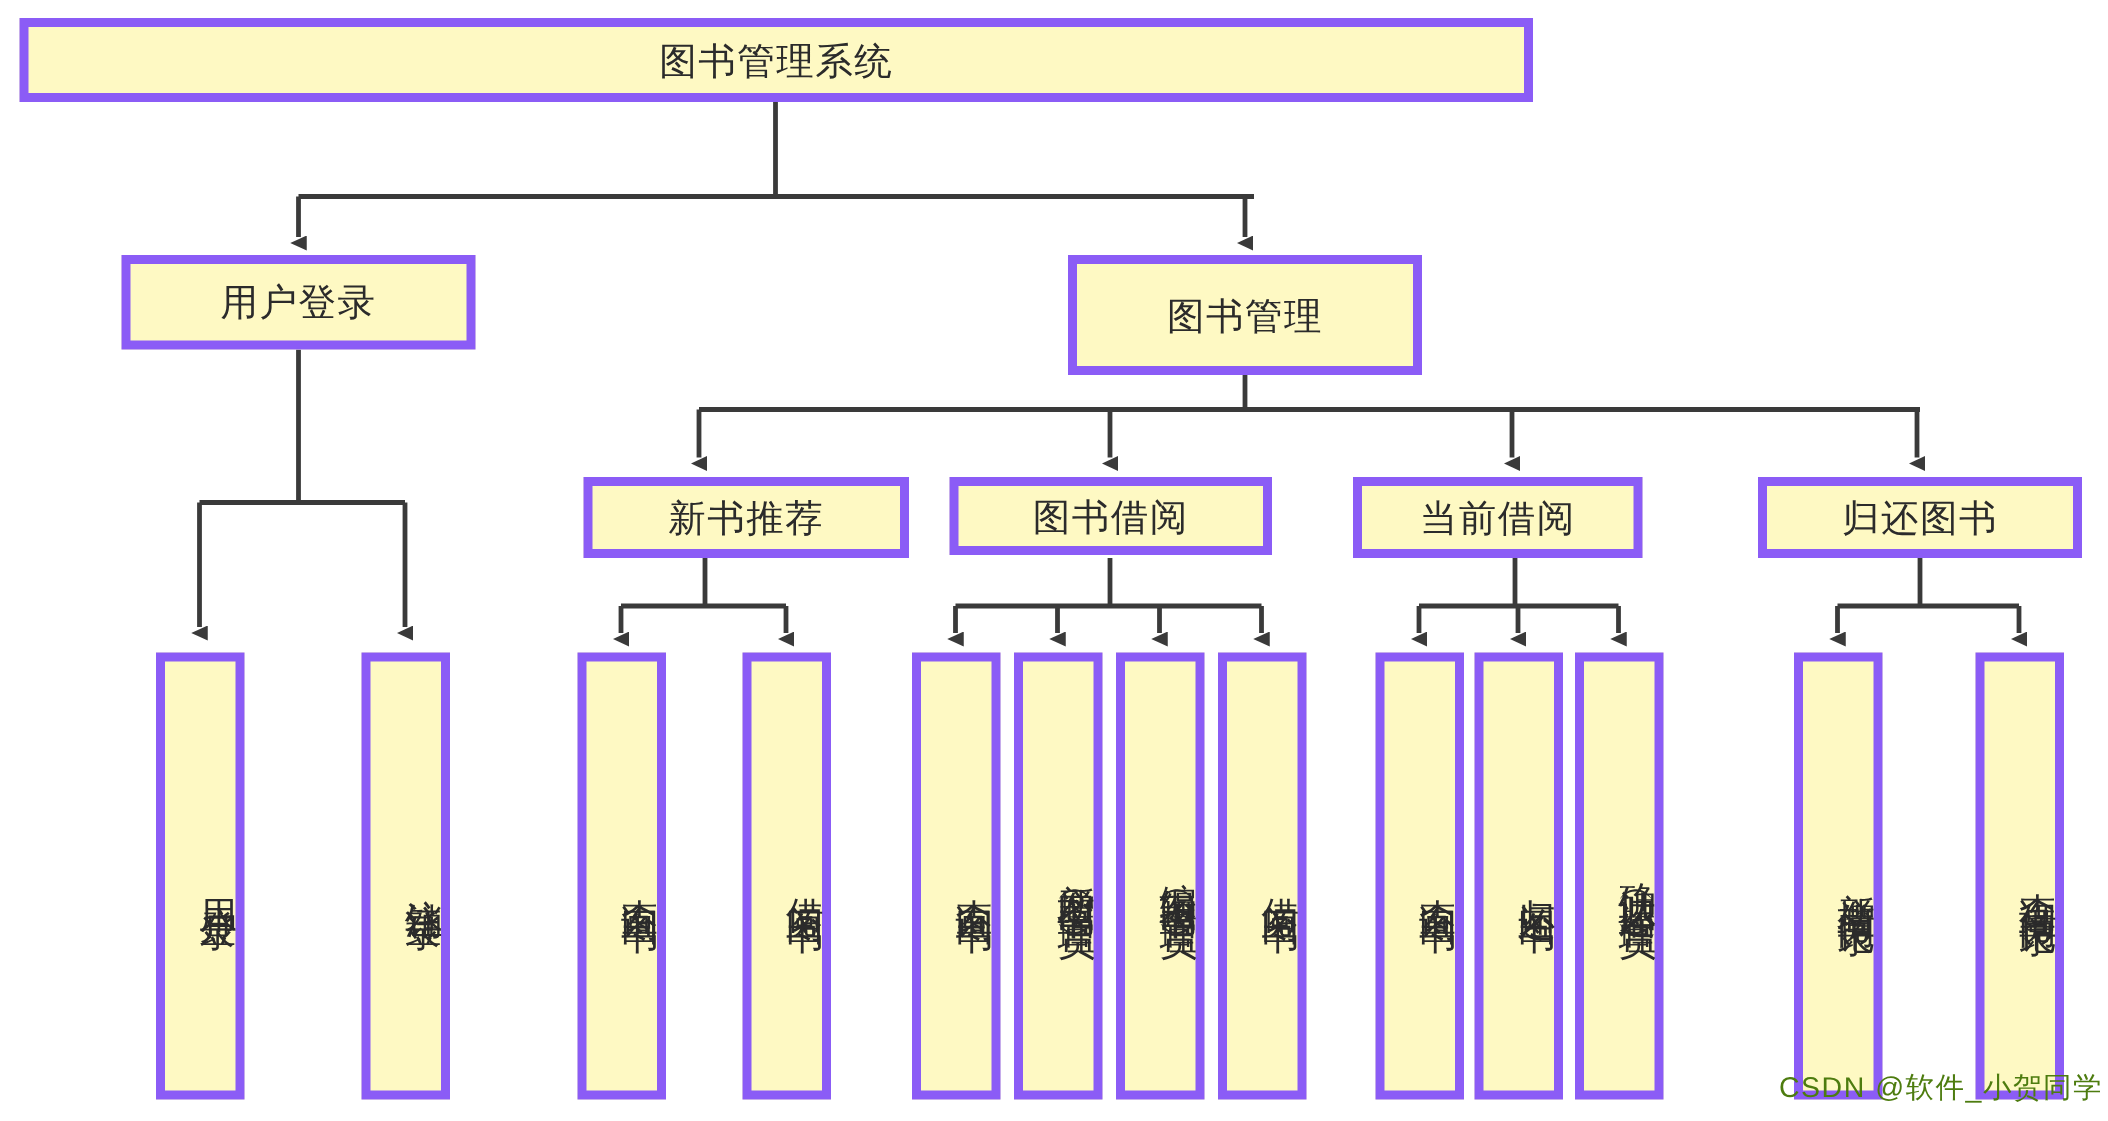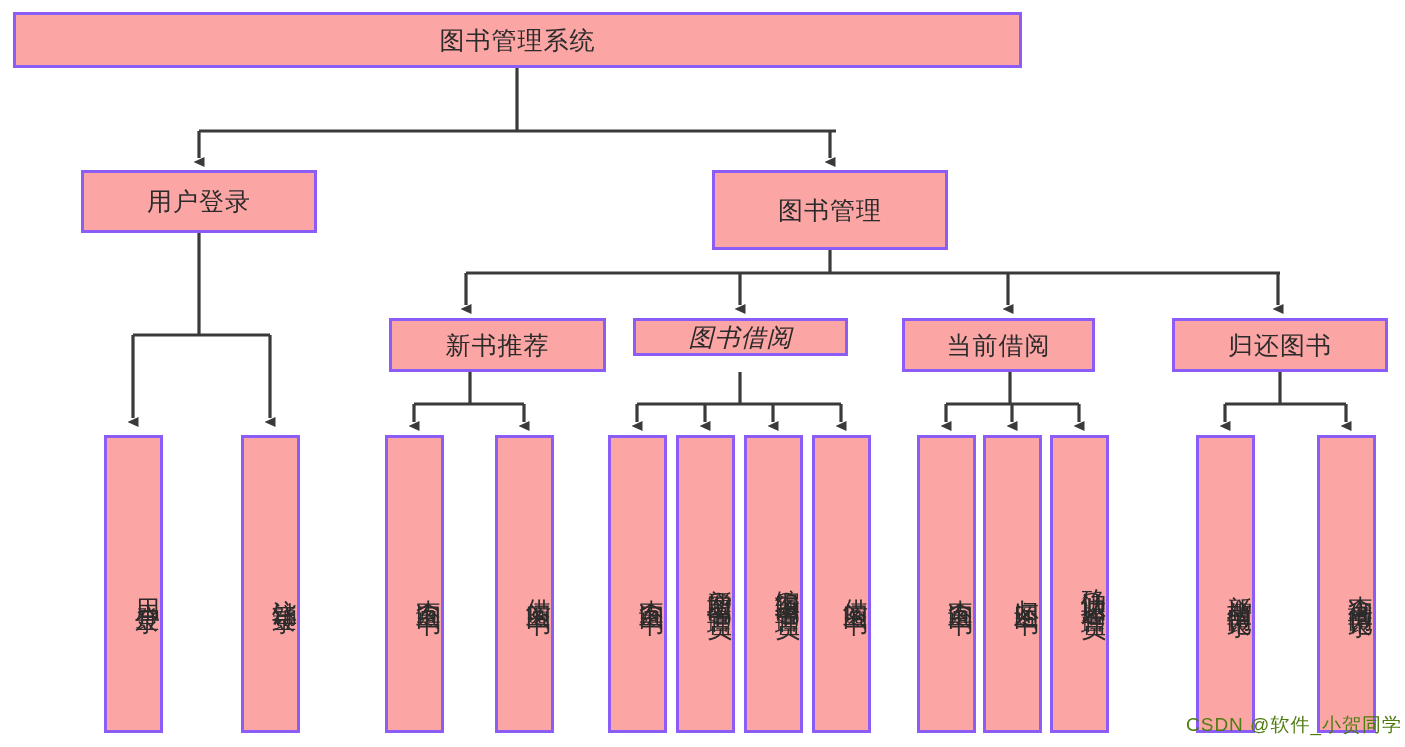--- a/index.html
+++ b/index.html
@@ -10,22 +10,22 @@
     font-family:"Liberation Sans","DejaVu Sans",sans-serif;
     overflow:hidden;
     position:relative;
   }
   #canvas{position:absolute;left:0;top:0;width:1405px;height:747px;}
   #svg-links{position:absolute;left:0;top:0;width:1405px;height:747px;pointer-events:none;}
 
   .node{
     position:absolute;
     box-sizing:border-box;
-    background:#fca5a5;
-    border:3px solid #8b5cf6;
+    background:#fef9c3;
+    border:6px solid #8b5cf6;
     display:flex;
     align-items:center;
     justify-content:center;
     color:#2b2b2b;
   }
   .node.horiz{
     font-size:25px;
     letter-spacing:1px;
   }
   .node.vert{
@@ -115,21 +115,21 @@
   <div class="node horiz" style="left:81px;top:170px;width:236px;height:63px;">
     <span>用户登录</span>
   </div>
   <div class="node horiz" style="left:712px;top:170px;width:236px;height:80px;">
     <span>图书管理</span>
   </div>
 
   <div class="node horiz" style="left:361px;top:318px;width:217px;height:54px;margin-left:28px;">
     <span>新书推荐</span>
   </div>
-  <div class="node horiz" style="left:633px;top:318px;width:215px;height:38px;font-style:italic;">
+  <div class="node horiz" style="left:633px;top:318px;width:215px;height:52px;">
     <span>图书借阅</span>
   </div>
   <div class="node horiz" style="left:902px;top:318px;width:193px;height:54px;">
     <span>当前借阅</span>
   </div>
   <div class="node horiz" style="left:1172px;top:318px;width:216px;height:54px;">
     <span>归还图书</span>
   </div>
 
   <div class="node vert" style="left:104px;top:435px;width:59px;height:298px;">

